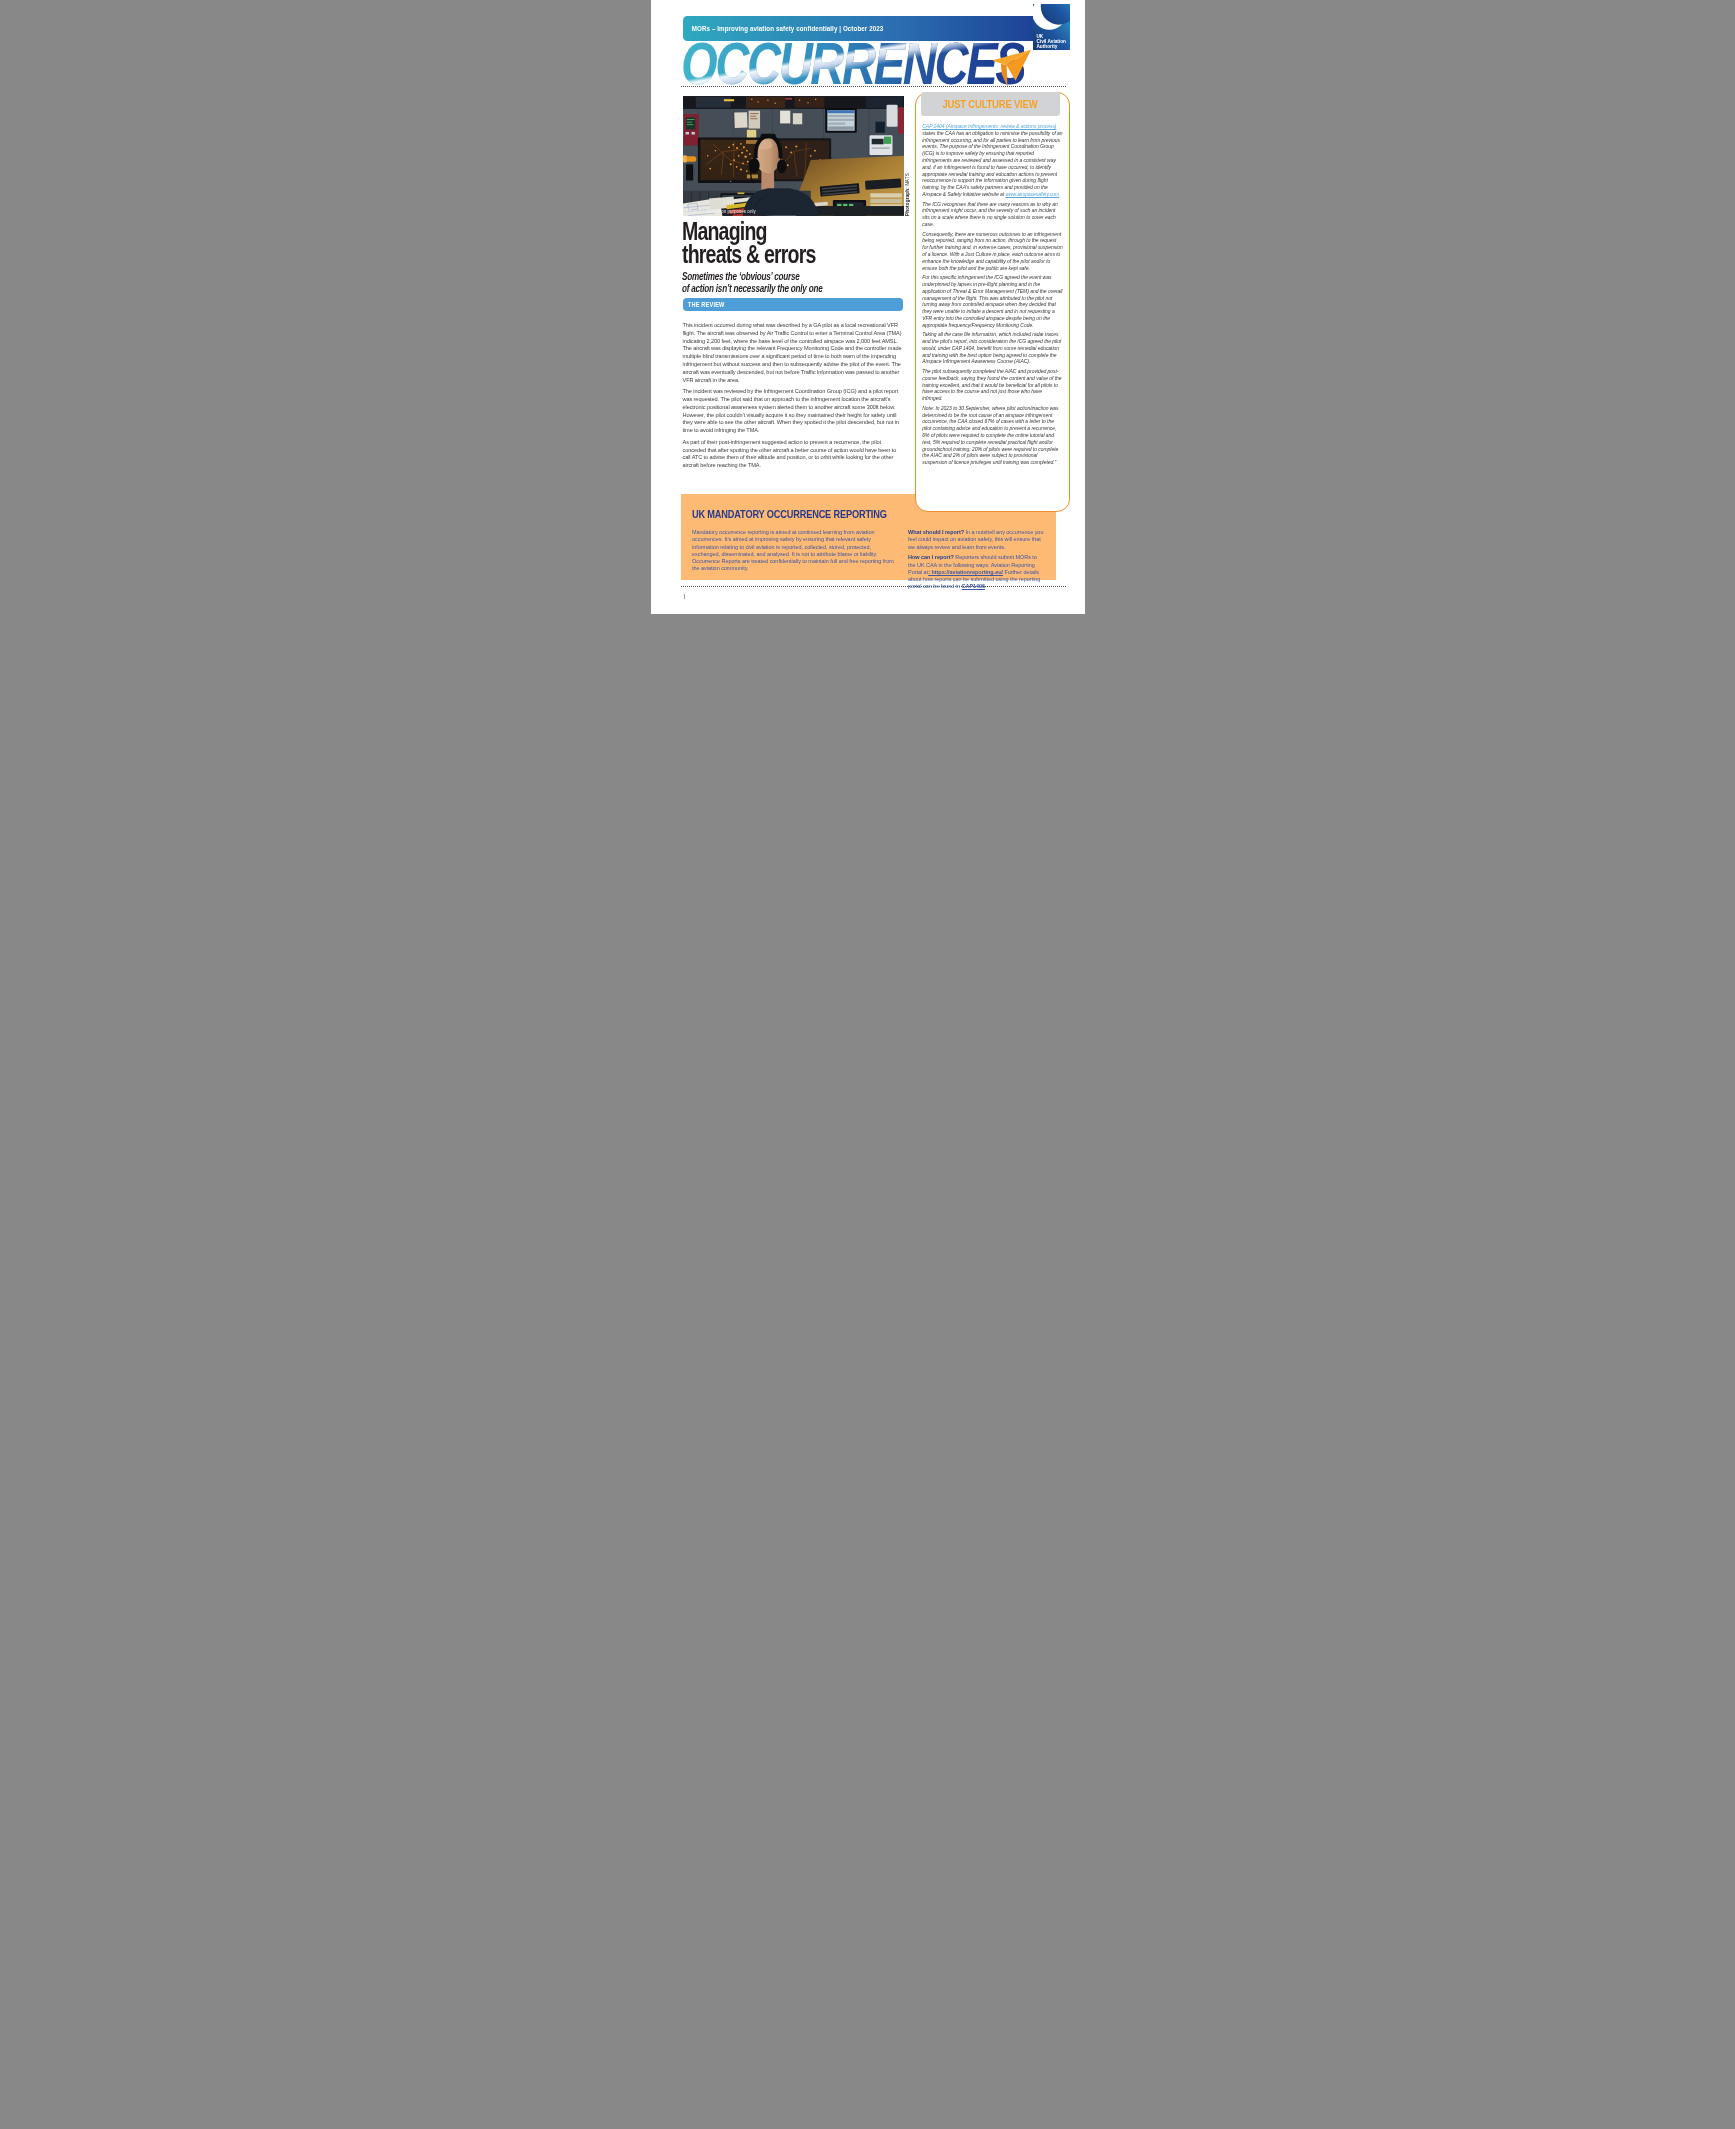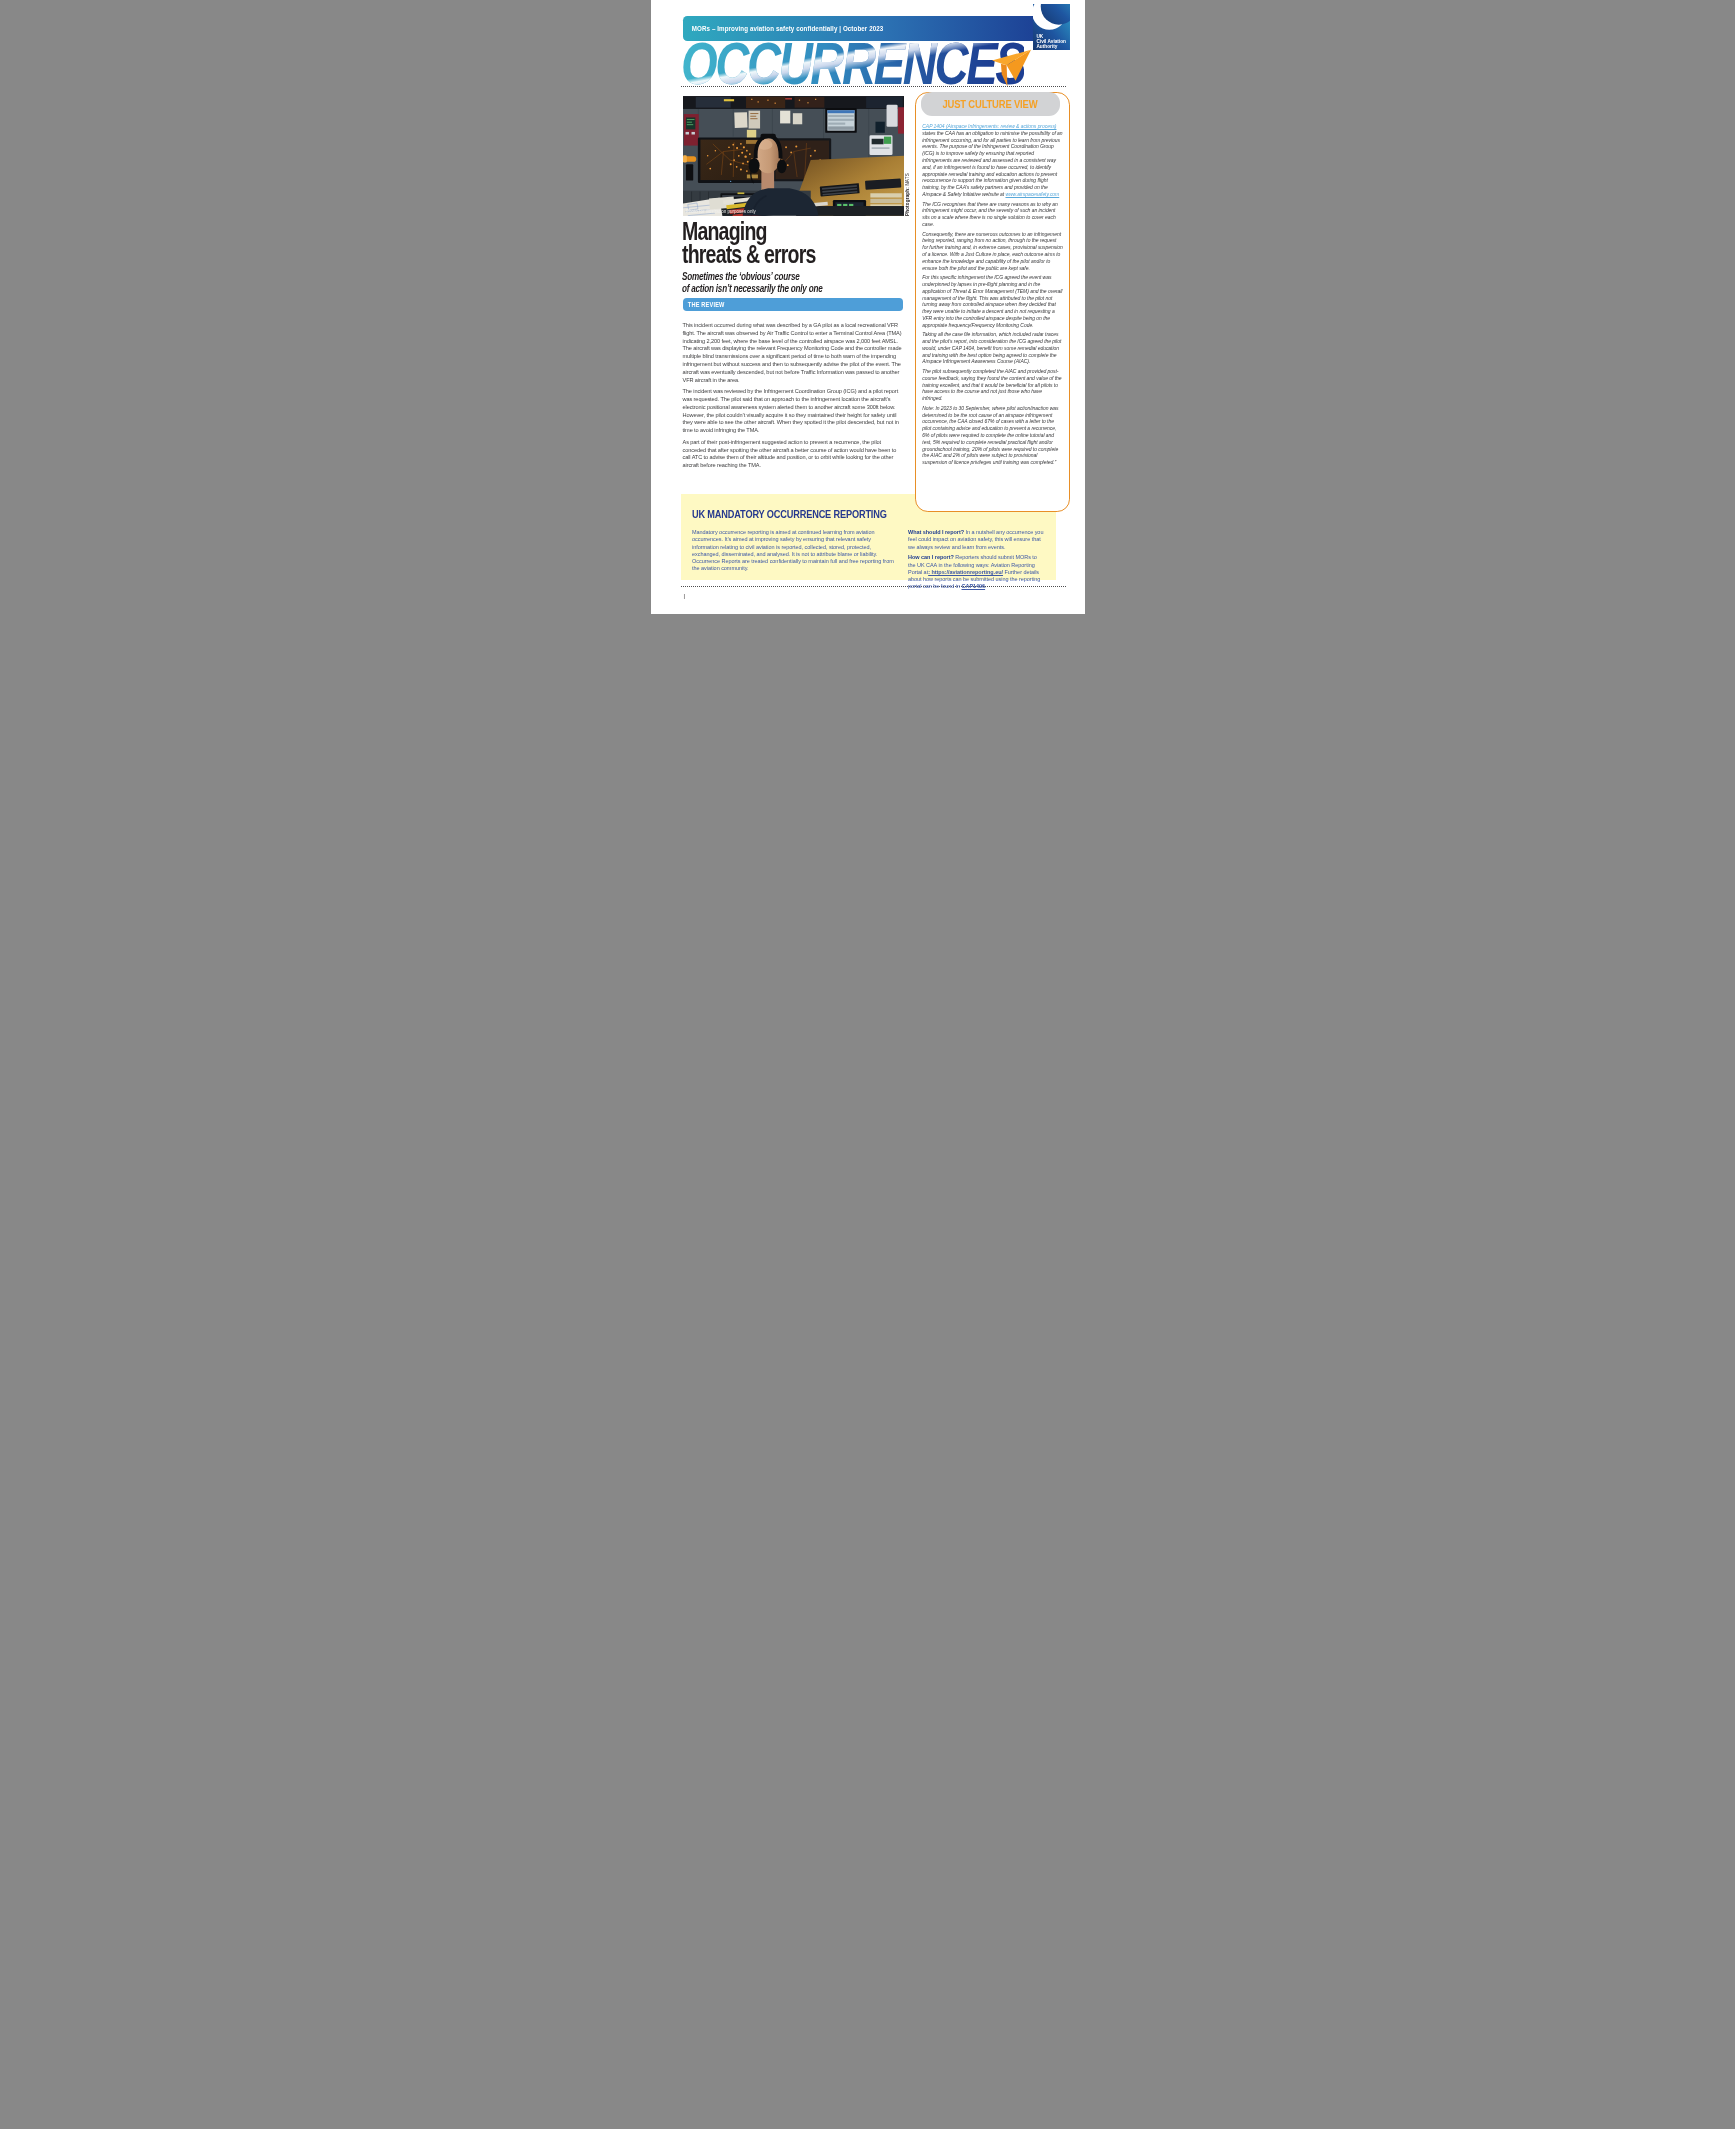--- a/index.html
+++ b/index.html
@@ -52,30 +52,30 @@
      transform:scaleX(.88); transform-origin:0 50%; white-space:nowrap; }
 
   .article-body { position:absolute; left:32px; top:322px; width:220px; font-size:5.6px;
      line-height:7.8px; color:#414142; letter-spacing:-0.1px; }
   .article-body p { margin:0 0 3.8px 0; }
 
   
   .jc-panel { position:absolute; left:264px; top:92px; width:155px; height:420px; background:#fff;
      border:1.1px solid #E88F27; border-radius:12.8px; box-sizing:border-box; z-index:3; }
   .jc-band { position:absolute; left:5.1px; top:-0.9px; width:139px; height:23.4px; background:#D2D3D5;
-     border-radius:11px; display:flex; align-items:center; justify-content:center; }
+     border-radius:3px; display:flex; align-items:center; justify-content:center; }
   .jc-band .txt { color:#F5A125; font-weight:bold; font-size:11.5px; letter-spacing:-0.2px;
      white-space:nowrap; transform:scaleX(.82); }
   .jc-body { position:absolute; left:6.8px; top:30px; width:141px; font-style:italic; font-size:5px;
      line-height:6.8px; color:#38383a; letter-spacing:-0.04px; }
   .jc-body p { margin:0 0 2.8px 0; }
   .jc-link { color:#58A8DA; text-decoration:underline; text-underline-offset:0.9px; cursor:pointer; }
 
   
-  .mor-box { position:absolute; left:30px; top:494px; width:375px; height:86px; background:#fef9c3; z-index:1; }
+  .mor-box { position:absolute; left:30px; top:494px; width:375px; height:86px; background:#fdba74; z-index:1; }
   .mor-heading { position:absolute; left:11.5px; top:14px; color:#25388E; font-weight:bold; font-size:11.5px;
      letter-spacing:-0.2px; white-space:nowrap; transform:scaleX(.80); transform-origin:0 0; }
   .mor-cols { position:absolute; left:11.5px; top:35px; width:353px; display:flex; gap:12px;
      font-size:5.5px; line-height:7.3px; color:#3D58A6; letter-spacing:-0.04px; }
   .mor-left { width:204px; }
   .mor-right { flex:1; }
   .mor-right p { margin:0 0 3.4px 0; }
   .mor-q { font-weight:bold; color:#1F3D92; }
   .mor-link { font-weight:bold; color:#3D58A6; text-decoration:underline; text-underline-offset:0.9px; cursor:pointer; }
 

